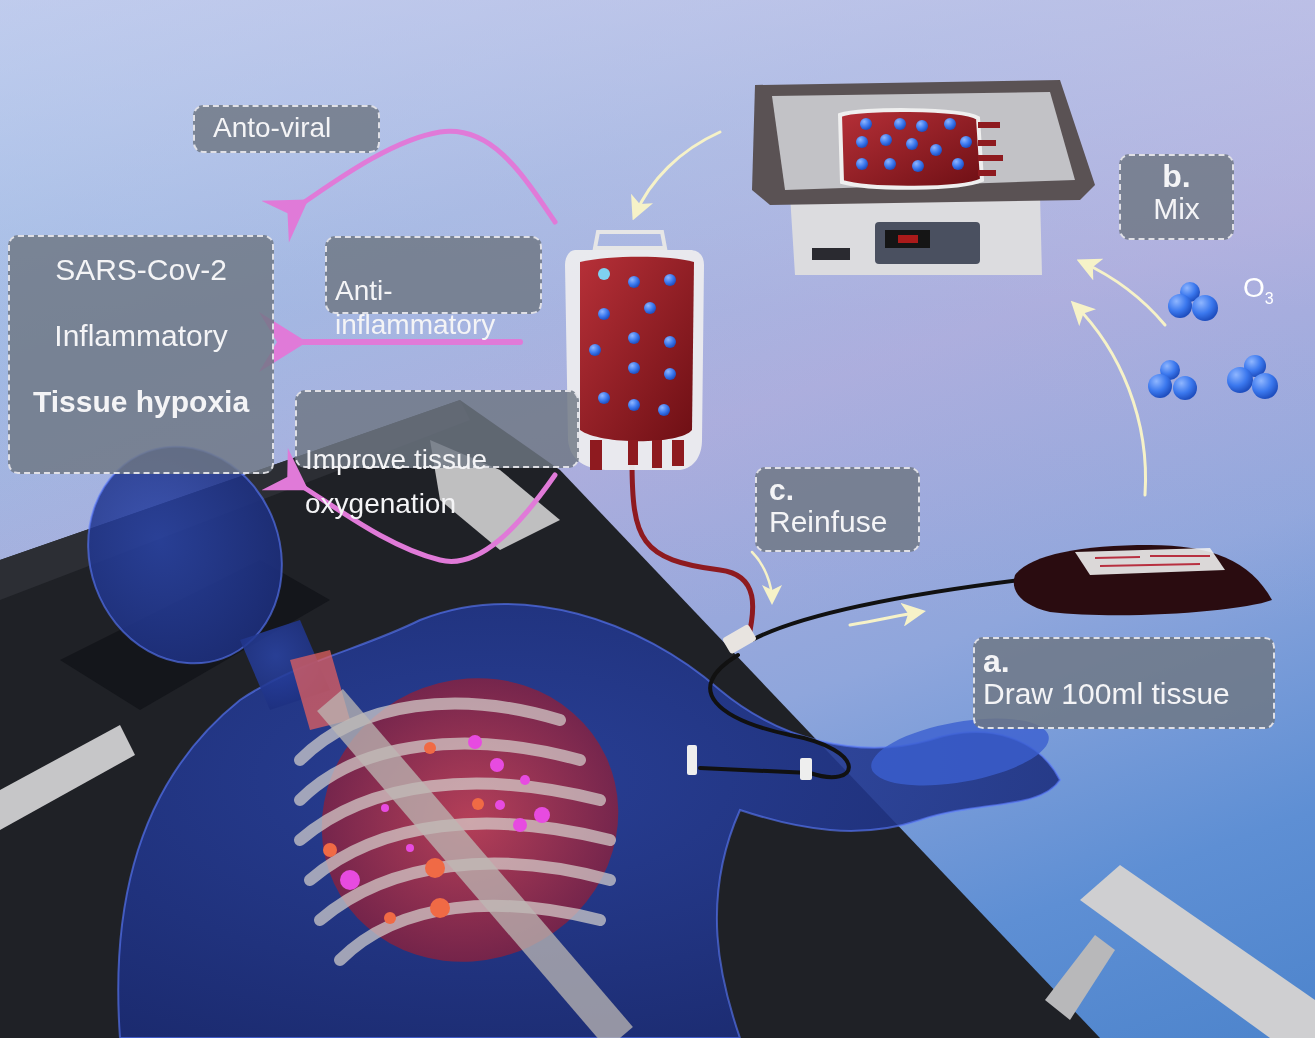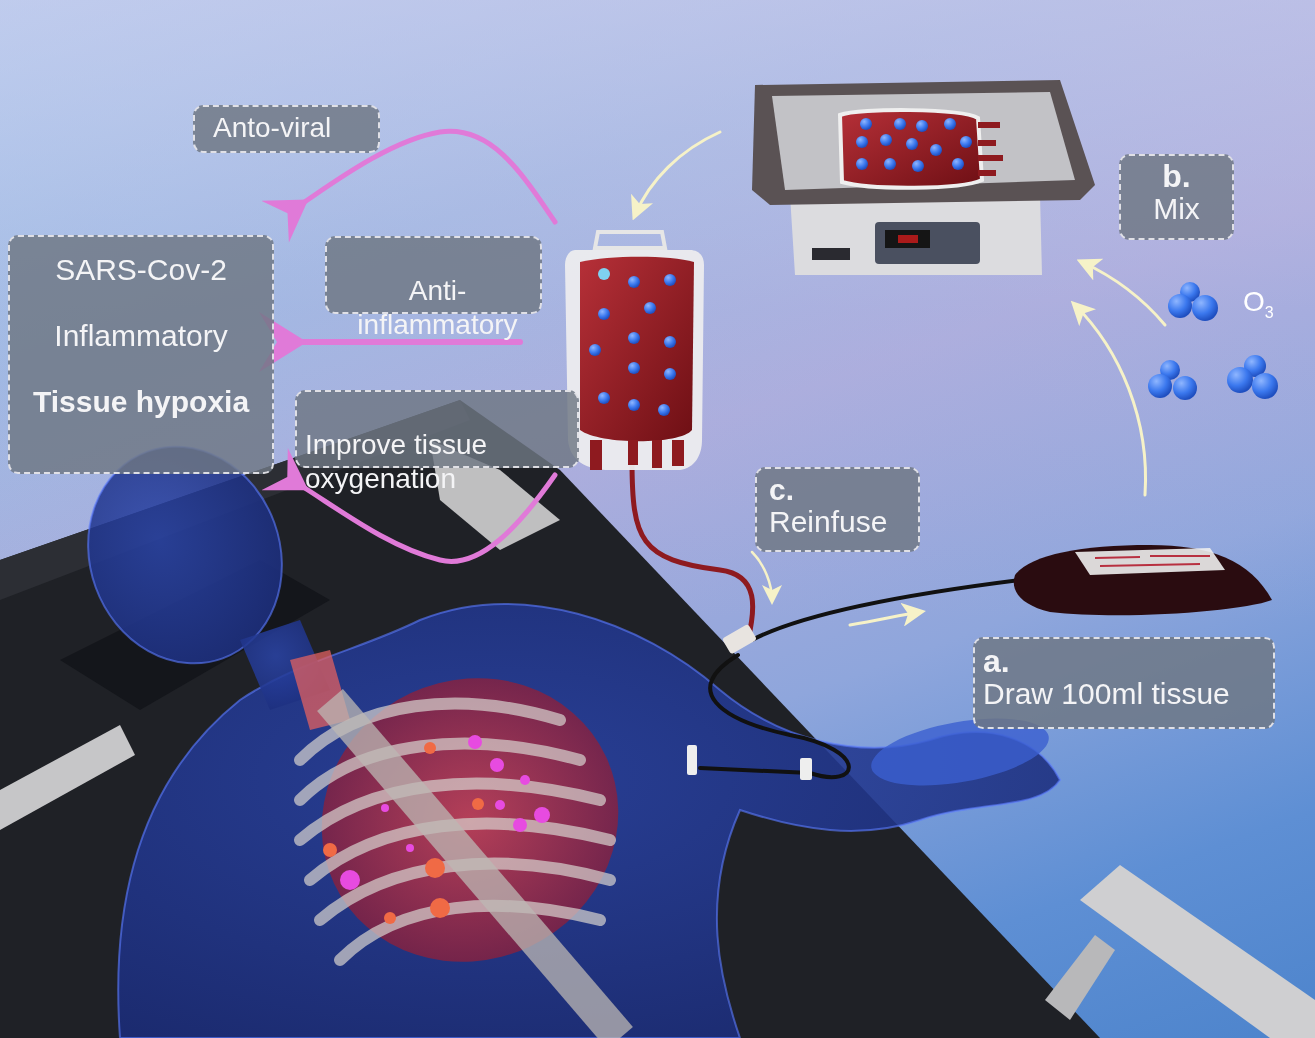--- a/index.html
+++ b/index.html
@@ -200,36 +200,36 @@
   <div class="label" style="left:193px;top:105px;width:187px;height:48px;font-size:28px;padding:5px 0 0 18px;">
     <span>Anto-viral</span>
   </div>
 
   <div class="label" style="left:8px;top:235px;width:266px;height:239px;font-size:30px;text-align:center;">
     <div style="margin-top:16px;">SARS-Cov-2</div>
     <div style="margin-top:32px;">Inflammatory</div>
     <div style="margin-top:32px;font-weight:bold;">Tissue hypoxia</div>
   </div>
 
-  <div class="label" style="left:325px;top:236px;width:217px;height:78px;font-size:28px;line-height:34px;padding:2px 0 8px 8px;white-space:pre-line;text-align:center;">
+  <div class="label" style="left:325px;top:236px;width:217px;height:78px;font-size:28px;line-height:34px;padding:2px 0 8px 8px;white-space:pre-line;">
     <span>Anti-
 inflammatory</span>
   </div>
 
-  <div class="label" style="left:295px;top:390px;width:284px;height:78px;font-size:28px;line-height:34px;padding:2px 0 0 8px;white-space:pre-line;">
+  <div class="label" style="left:295px;top:390px;width:284px;height:78px;font-size:28px;line-height:44px;padding:2px 0 0 8px;white-space:pre-line;">
     <span>Improve tissue
 oxygenation</span>
   </div>
 
   <div class="label" style="left:1119px;top:154px;width:115px;height:86px;font-size:30px;text-align:center;padding-top:4px;">
     <span class="step" style="font-size:32px;">b.</span>
     <span>Mix</span>
   </div>
 
-  <div style="position:absolute;left:1243px;top:286px;color:#fff;font-size:28px;">
+  <div style="position:absolute;left:1243px;top:272px;color:#fff;font-size:28px;">
     <span>O</span><sub style="font-size:16px;">3</sub>
   </div>
 
   <div class="label" style="left:755px;top:467px;width:165px;height:85px;font-size:30px;padding:6px 0 0 12px;">
     <span class="step" style="font-size:30px;">c.</span>
     <span>Reinfuse</span>
   </div>
 
   <div class="label" style="left:973px;top:637px;width:302px;height:92px;font-size:30px;padding:6px 0 0 8px;">
     <span class="step" style="font-size:32px;">a.</span>

